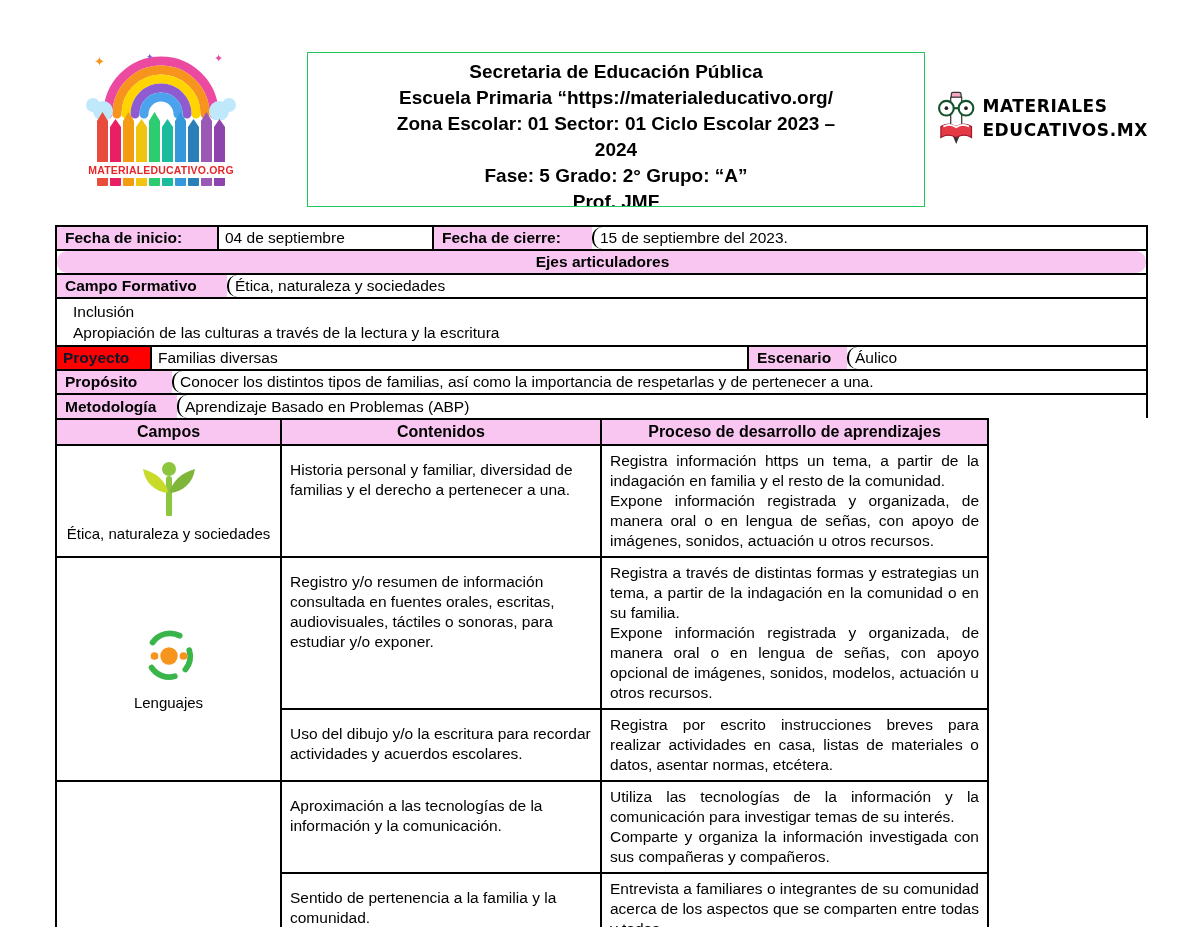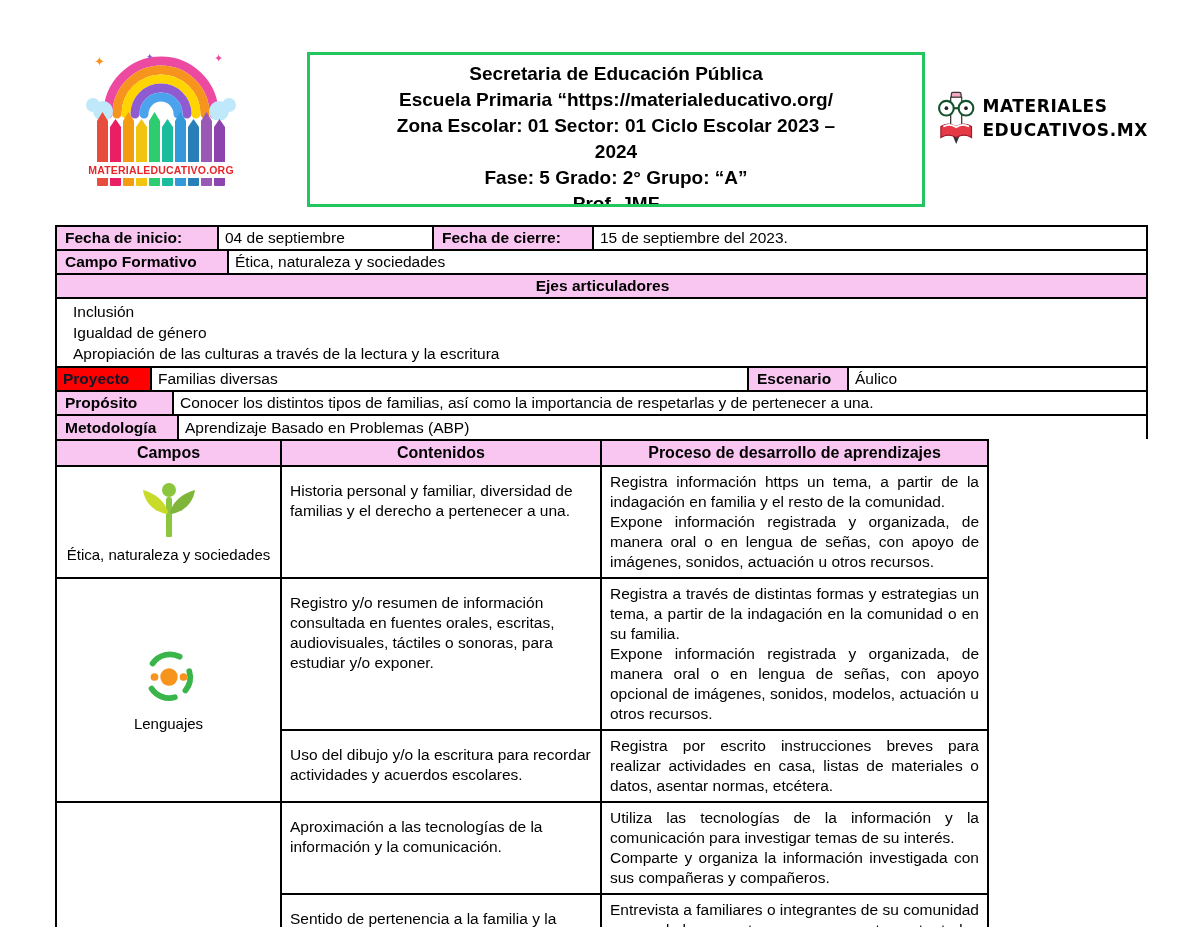--- a/index.html
+++ b/index.html
@@ -6,21 +6,21 @@
   body {
     width: 1200px; height: 927px; background: #ffffff;
     font-family: "Liberation Sans", sans-serif; color: #000;
     position: relative; overflow: hidden;
   }
   .page { position: relative; width: 1200px; height: 927px; }
 
   
   .title-box {
     position: absolute; left: 307px; top: 52px; width: 618px; height: 155px;
-    border: 3px solid #22c55e; text-align: center; overflow: hidden; padding-top: 6px;
+    border: 1px solid #22c55e; text-align: center; overflow: hidden; padding-top: 6px;
   }
   .title-line { font-size: 19px; font-weight: bold; line-height: 26px; }
 
   .logo-left { position: absolute; left: 85px; top: 50px; width: 152px; height: 158px; }
   .rainbow { display: block; margin: 0 auto; }
   .crayons { display: flex; justify-content: center; gap: 2px; height: 82px; margin-top: -8px; align-items: flex-start; }
   .crayon { width: 11px; height: 74px; border-radius: 1px;
     clip-path: polygon(50% 0, 100% 12%, 100% 100%, 0 100%, 0 12%); }
   .crayon:nth-child(even) { margin-top: 7px; height: 67px; }
   .logo-banner {
@@ -31,21 +31,21 @@
 
   .logo-right { position: absolute; left: 936px; top: 72px; width: 212px; display: flex; align-items: center; gap: 6px; }
   .logo-right-text { font-size: 17px; font-weight: 600; letter-spacing: .6px; line-height: 24px; font-family: "DejaVu Sans", sans-serif; }
 
   
   .doc-table { position: absolute; left: 55px; top: 225px; width: 1093px; }
   .meta-block { border: 2px solid #000; border-bottom: none; }
   .mrow { display: flex; border-bottom: 2px solid #000; min-height: 23px; align-items: stretch; }
   .mcell { padding: 1px 6px; font-size: 15.5px; line-height: 20px; display: flex; align-items: center; }
   .mcell + .mcell { border-left: 2px solid #000; }
-  .grow { flex: 1 1 auto; }
+  .grow { flex: 1 1 auto; border-radius: 10px; }
   .label { font-weight: bold; }
   .pink { background: #f9c6f2; padding-left: 8px; }
   .red  { background: #ff0000; color: #0f172a; }
   .center { justify-content: center; text-align: center; }
   .block { display: block; align-items: initial; }
   .ejes-line { font-size: 15.5px; line-height: 21px; }
 
   
   table.matrix { border-collapse: collapse; width: 934px; table-layout: fixed; }
   .matrix th, .matrix td { border: 2px solid #000; padding: 5px 8px; font-size: 15.5px; line-height: 20px; vertical-align: top; }
@@ -126,32 +126,31 @@
     <div class="meta-block">
 
       <div class="mrow">
         <div class="mcell label pink" style="width:160px">Fecha de inicio:</div>
         <div class="mcell" style="width:215px">04 de septiembre</div>
         <div class="mcell label pink" style="width:160px">Fecha de cierre:</div>
         <div class="mcell grow">15 de septiembre del 2023.</div>
       </div>
 
       <div class="mrow">
+        <div class="mcell label pink grow center">Ejes articuladores</div>
+      </div>
+
+      <div class="mrow">
         <div class="mcell label pink" style="width:170px">Campo Formativo</div>
         <div class="mcell grow">Ética, naturaleza y sociedades</div>
       </div>
 
       <div class="mrow">
-        <div class="mcell label pink grow center">Ejes articuladores</div>
-      </div>
-
-      <div class="mrow">
         <div class="mcell grow block" style="padding:2px 16px">
           <div class="ejes-line">Inclusión</div>
-          <div class="ejes-line">Igualdad de género</div>
           <div class="ejes-line">Apropiación de las culturas a través de la lectura y la escritura</div>
         </div>
       </div>
 
       <div class="mrow">
         <div class="mcell label red" style="width:93px">Proyecto</div>
         <div class="mcell" style="width:597px">Familias diversas</div>
         <div class="mcell label pink" style="width:100px">Escenario</div>
         <div class="mcell grow">Áulico</div>
       </div>

